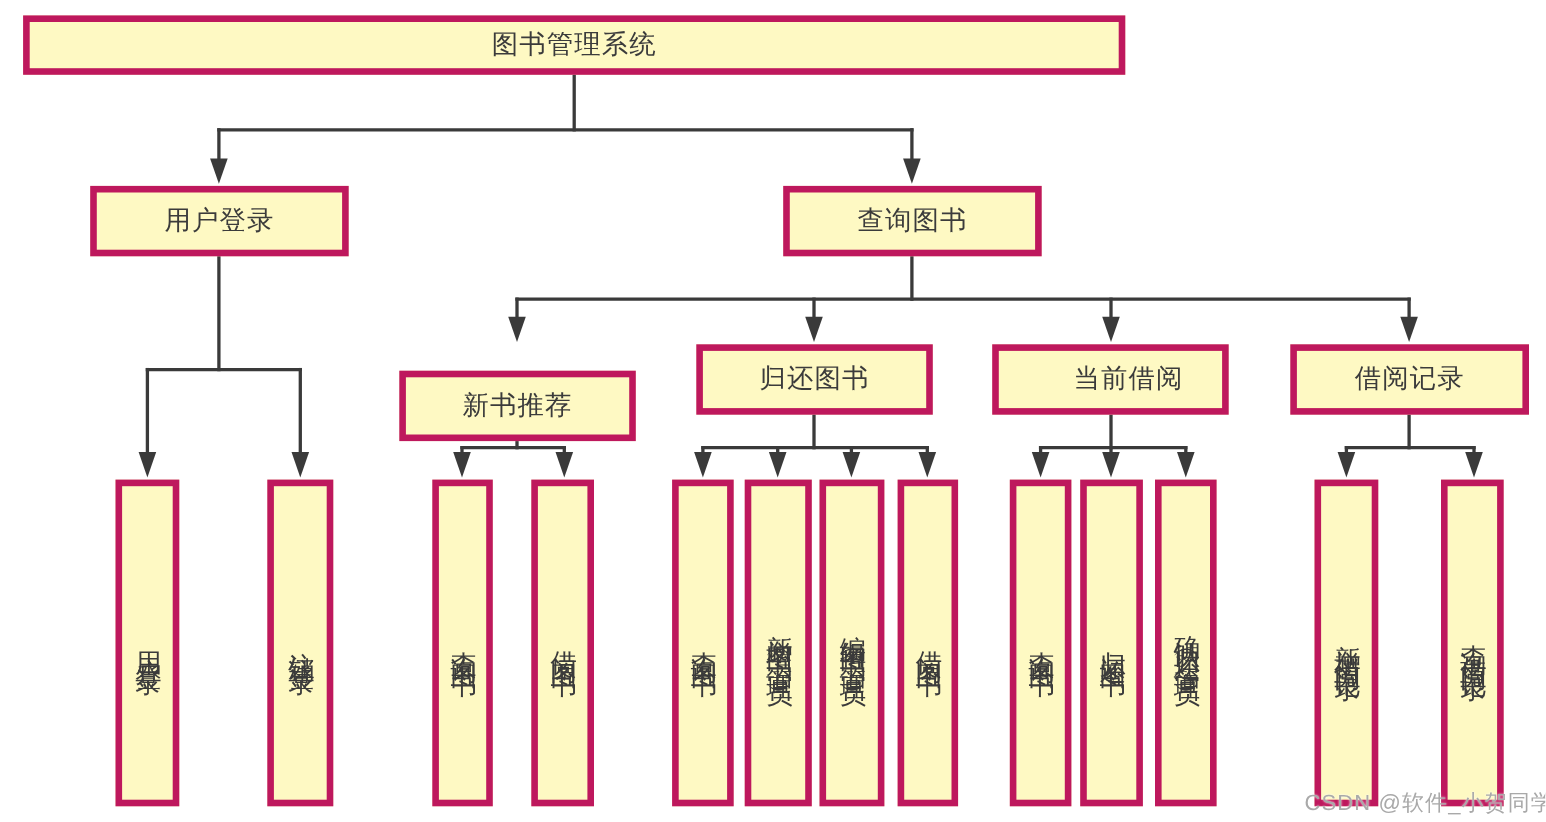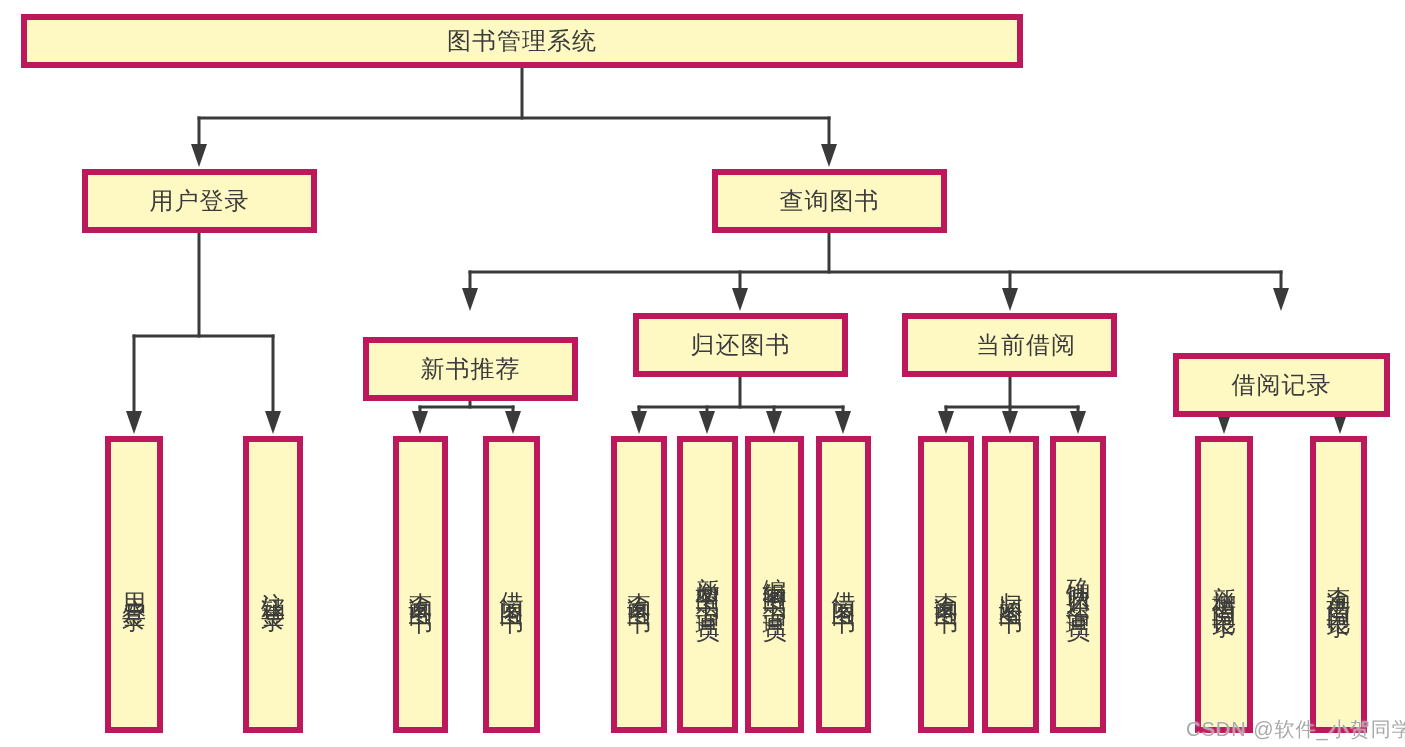--- a/index.html
+++ b/index.html
@@ -145,21 +145,21 @@
 
   <div class="node h" style="left:363px; top:313px; width:215px; height:64px;margin-top:24px;">
     <span>新书推荐</span>
   </div>
   <div class="node h" style="left:633px; top:313px; width:215px; height:64px;">
     <span>归还图书</span>
   </div>
   <div class="node h" style="left:902px; top:313px; width:215px; height:64px;padding-left:33px;">
     <span>当前借阅</span>
   </div>
-  <div class="node h" style="left:1173px; top:313px; width:217px; height:64px;margin-top:40px;">
+  <div class="node h" style="left:1173px; top:313px; width:217px; height:64px;">
     <span>借阅记录</span>
   </div>
 
   <div class="node leaf" style="left:105px; width:58px;">
     <span class="vtext">用户登录</span>
   </div>
   <div class="node leaf" style="left:243px; width:60px;">
     <span class="vtext">注销登录</span>
   </div>
 

